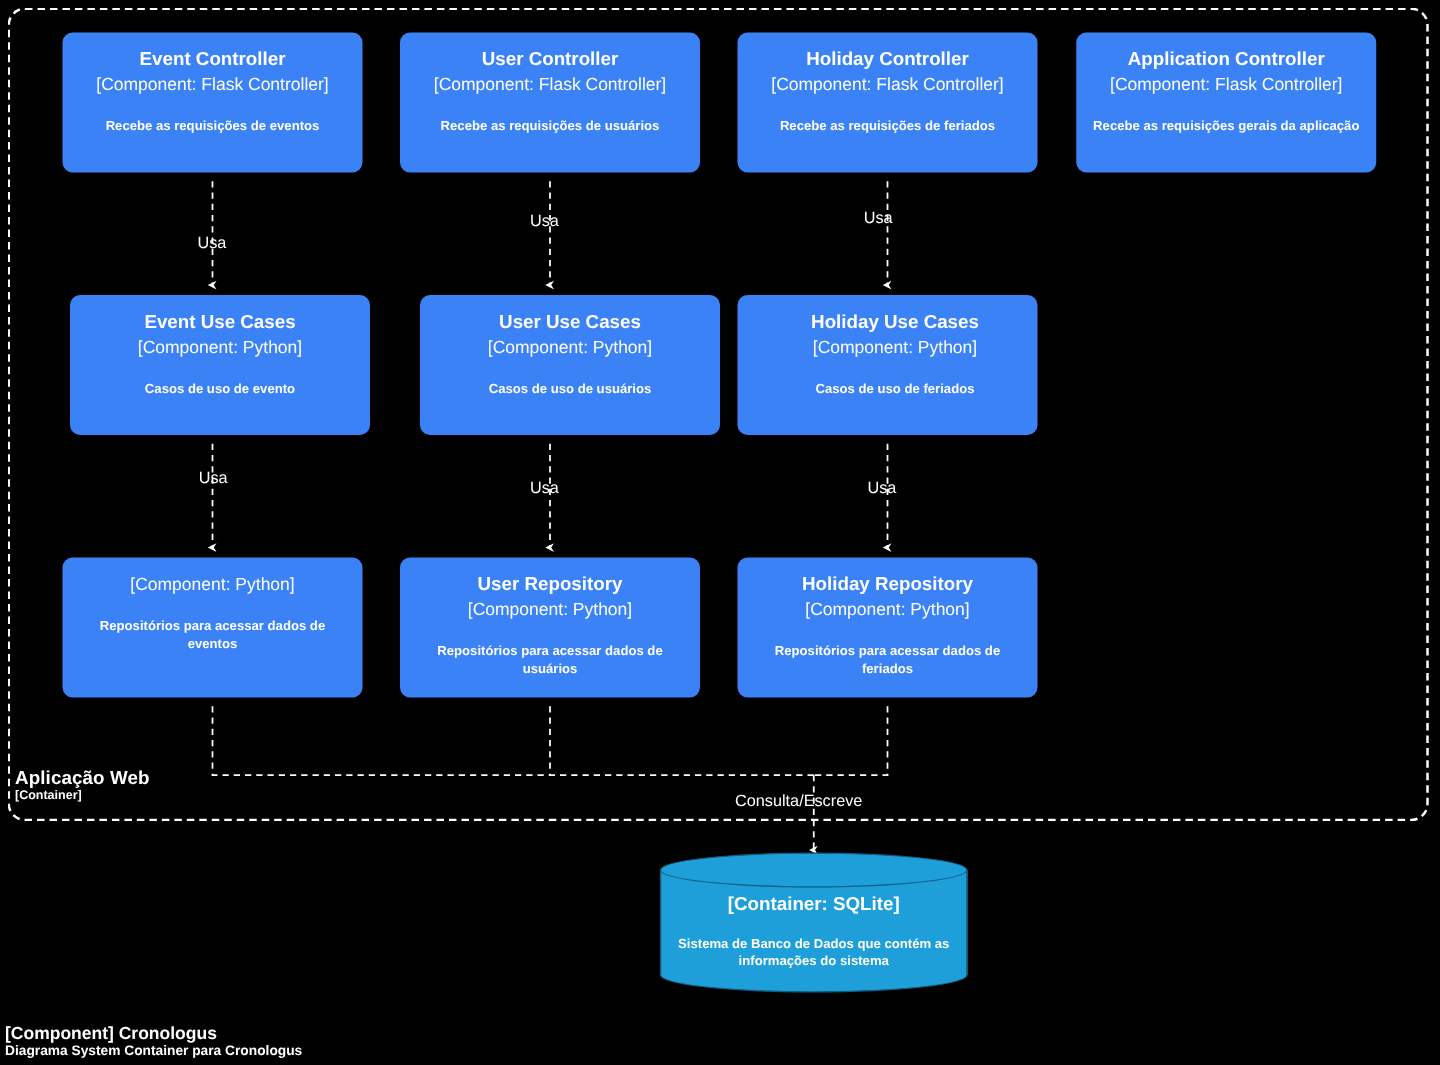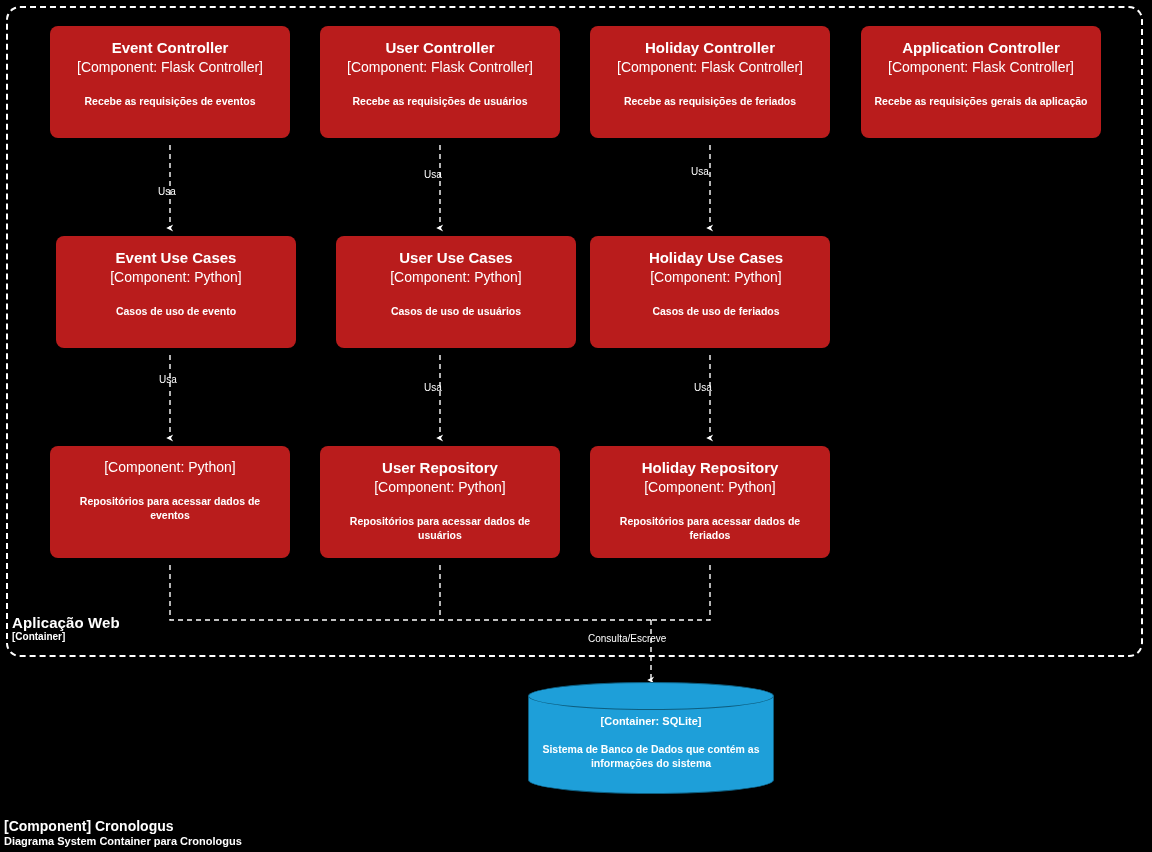--- a/index.html
+++ b/index.html
@@ -47,21 +47,21 @@
   .boundary-label .bl-type {
     font-size: 10px;
     font-weight: bold;
   }
 
   
   .node {
     position: absolute;
     width: 240px;
     height: 112px;
-    background: #b91c1c;
+    background: #3b82f6;
     border-radius: 8px;
     box-sizing: border-box;
     text-align: center;
     color: #ffffff;
     padding-top: 12px;
   }
   .node .n-title {
     font-size: 15px;
     font-weight: bold;
     line-height: 1.3;
@@ -124,21 +124,21 @@
     width: 246px;
     text-align: center;
     color: #ffffff;
   }
   .db-text .n-title {
     font-size: 15px;
     font-weight: bold;
     line-height: 1.3;
   }
   .db-text .n-tech {
-    font-size: 11px;
+    font-size: 15px;
     font-weight: bold;
     line-height: 1.3;
   }
   .db-text .n-desc {
     font-size: 10.5px;
     font-weight: bold;
     line-height: 1.35;
     margin-top: 14px;
     padding: 0 14px;
   }
@@ -146,21 +146,21 @@
   
   .edges {
     position: absolute;
     left: 0; top: 0;
     width: 1152px;
     height: 852px;
     pointer-events: none;
   }
   .edge-label {
     position: absolute;
-    font-size: 10px;
+    font-size: 13px;
     color: #ffffff;
     white-space: nowrap;
   }
 
   
   .caption {
     position: absolute;
     left: 4px;
     top: 818px;
     line-height: 1.2;

